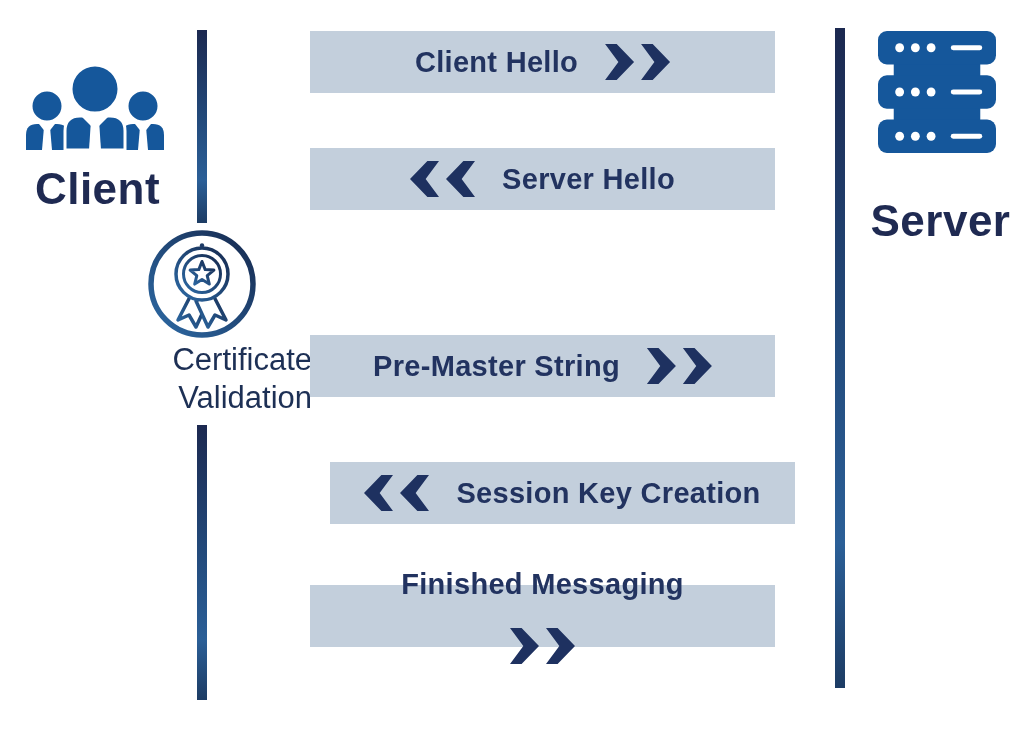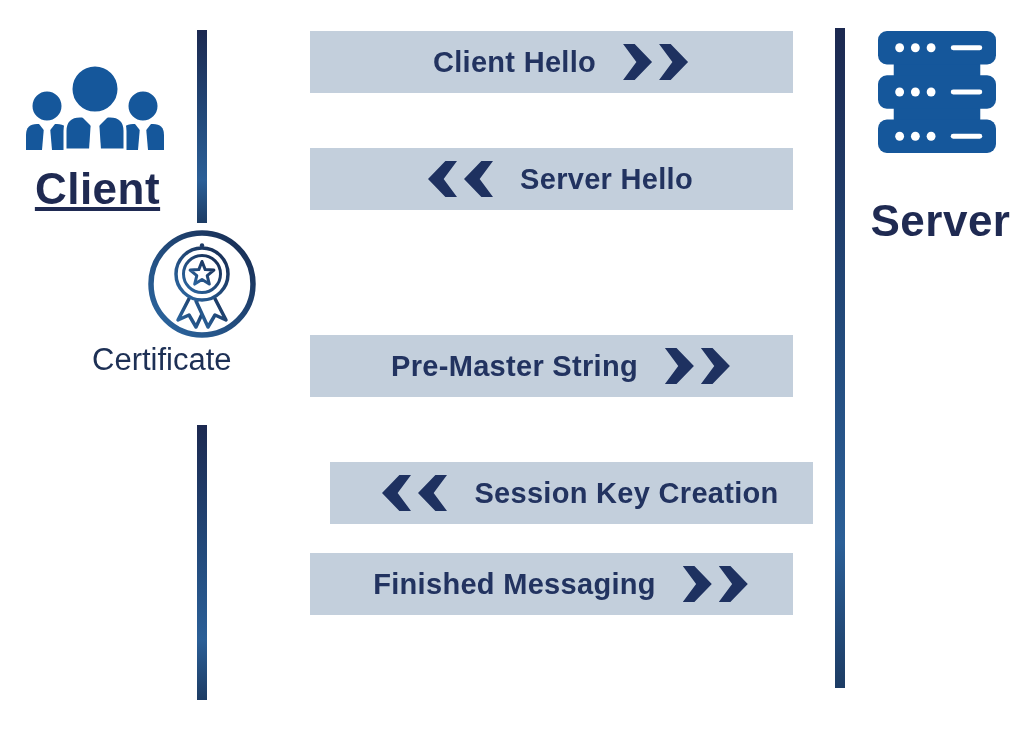--- a/index.html
+++ b/index.html
@@ -13,61 +13,60 @@
   .abs{position:absolute;}
 
   
   .actor-label{
     font-size:44px;
     font-weight:800;
     color:#1f2a52;
     letter-spacing:.5px;
     text-align:center;
   }
-  #client-label{left:10px;top:164px;width:175px;text-decoration:underline;}
+  #client-label{left:10px;top:164px;width:175px;}
   #server-label{left:853px;top:164px;width:175px;margin-top:32px;}
 
   
   .lifeline{
     width:10px;
     background:linear-gradient(180deg,#1c2950 0%,#22497a 45%,#2b5f97 78%,#1d3c64 100%);
   }
   #client-line-top{left:197px;top:30px;height:193px;}
   #client-line-bottom{left:197px;top:425px;height:275px;}
   #server-line{left:835px;top:28px;height:660px;}
 
   
   #client-icon{left:20px;top:56px;}
   #server-icon{left:878px;top:30px;}
   #cert-badge{left:147px;top:229px;}
 
   
   #cert-text{
     left:92px;top:341px;width:220px;
     background:#ffffff;
-    text-align:left;
+    text-align:right;
     font-size:31px;
     line-height:38px;
     font-weight:500;
     color:#1d3055;
   }
 
   
   .msg{
     left:310px;width:465px;height:62px;
     background:#c3cfdc;
     display:flex;align-items:center;justify-content:center;
     gap:27px;
-    padding-left:18px;
   }
   #msg-1{top:31px;}
   #msg-2{top:148px;}
   #msg-3{top:335px;}
   #msg-4{top:462px;margin-left:20px;}
-  #msg-5{top:553px;}
+  #msg-5{top:585px;flex-direction:column;}
   .msg-label{
     font-size:29px;
     font-weight:600;
     color:#223360;
     letter-spacing:.3px;
     white-space:nowrap;
   }
   .chevrons{display:flex;gap:7px;}
   .chev{
     width:29px;height:36px;
@@ -121,20 +120,21 @@
     <path d="M46,62 L31,91 L42,86 L49,98 L61,72 Z" fill="#ffffff" stroke="url(#bgrad)" stroke-width="3.5" stroke-linejoin="round"></path>
     <path d="M64,62 L79,91 L68,86 L61,98 L49,72 Z" fill="#ffffff" stroke="url(#bgrad)" stroke-width="3.5" stroke-linejoin="round"></path>
 
     <circle cx="55" cy="45" r="26" fill="#ffffff" stroke="url(#bgrad)" stroke-width="3.5"></circle>
     <circle cx="55" cy="16.5" r="2.2" fill="#1d3a66"></circle>
     <circle cx="55" cy="45" r="18.5" fill="#ffffff" stroke="url(#bgrad)" stroke-width="3"></circle>
     <path d="M55,32.5 L58.2,40.6 L66.9,41.1 L60.2,46.7 L62.3,55.1 L55,50.5 L47.7,55.1 L49.8,46.7 L43.1,41.1 L51.8,40.6 Z" fill="none" stroke="url(#bgrad)" stroke-width="3" stroke-linejoin="round"></path>
   </svg>
   <div id="cert-text" class="abs">
     <div>Certificate</div>
+    <div>Validation</div>
   </div>
 
   <div id="msg-1" class="abs msg">
     <span class="msg-label">Client Hello</span>
     <span class="chevrons right">
       <span class="chev"></span>
       <span class="chev"></span>
     </span>
   </div>
 

